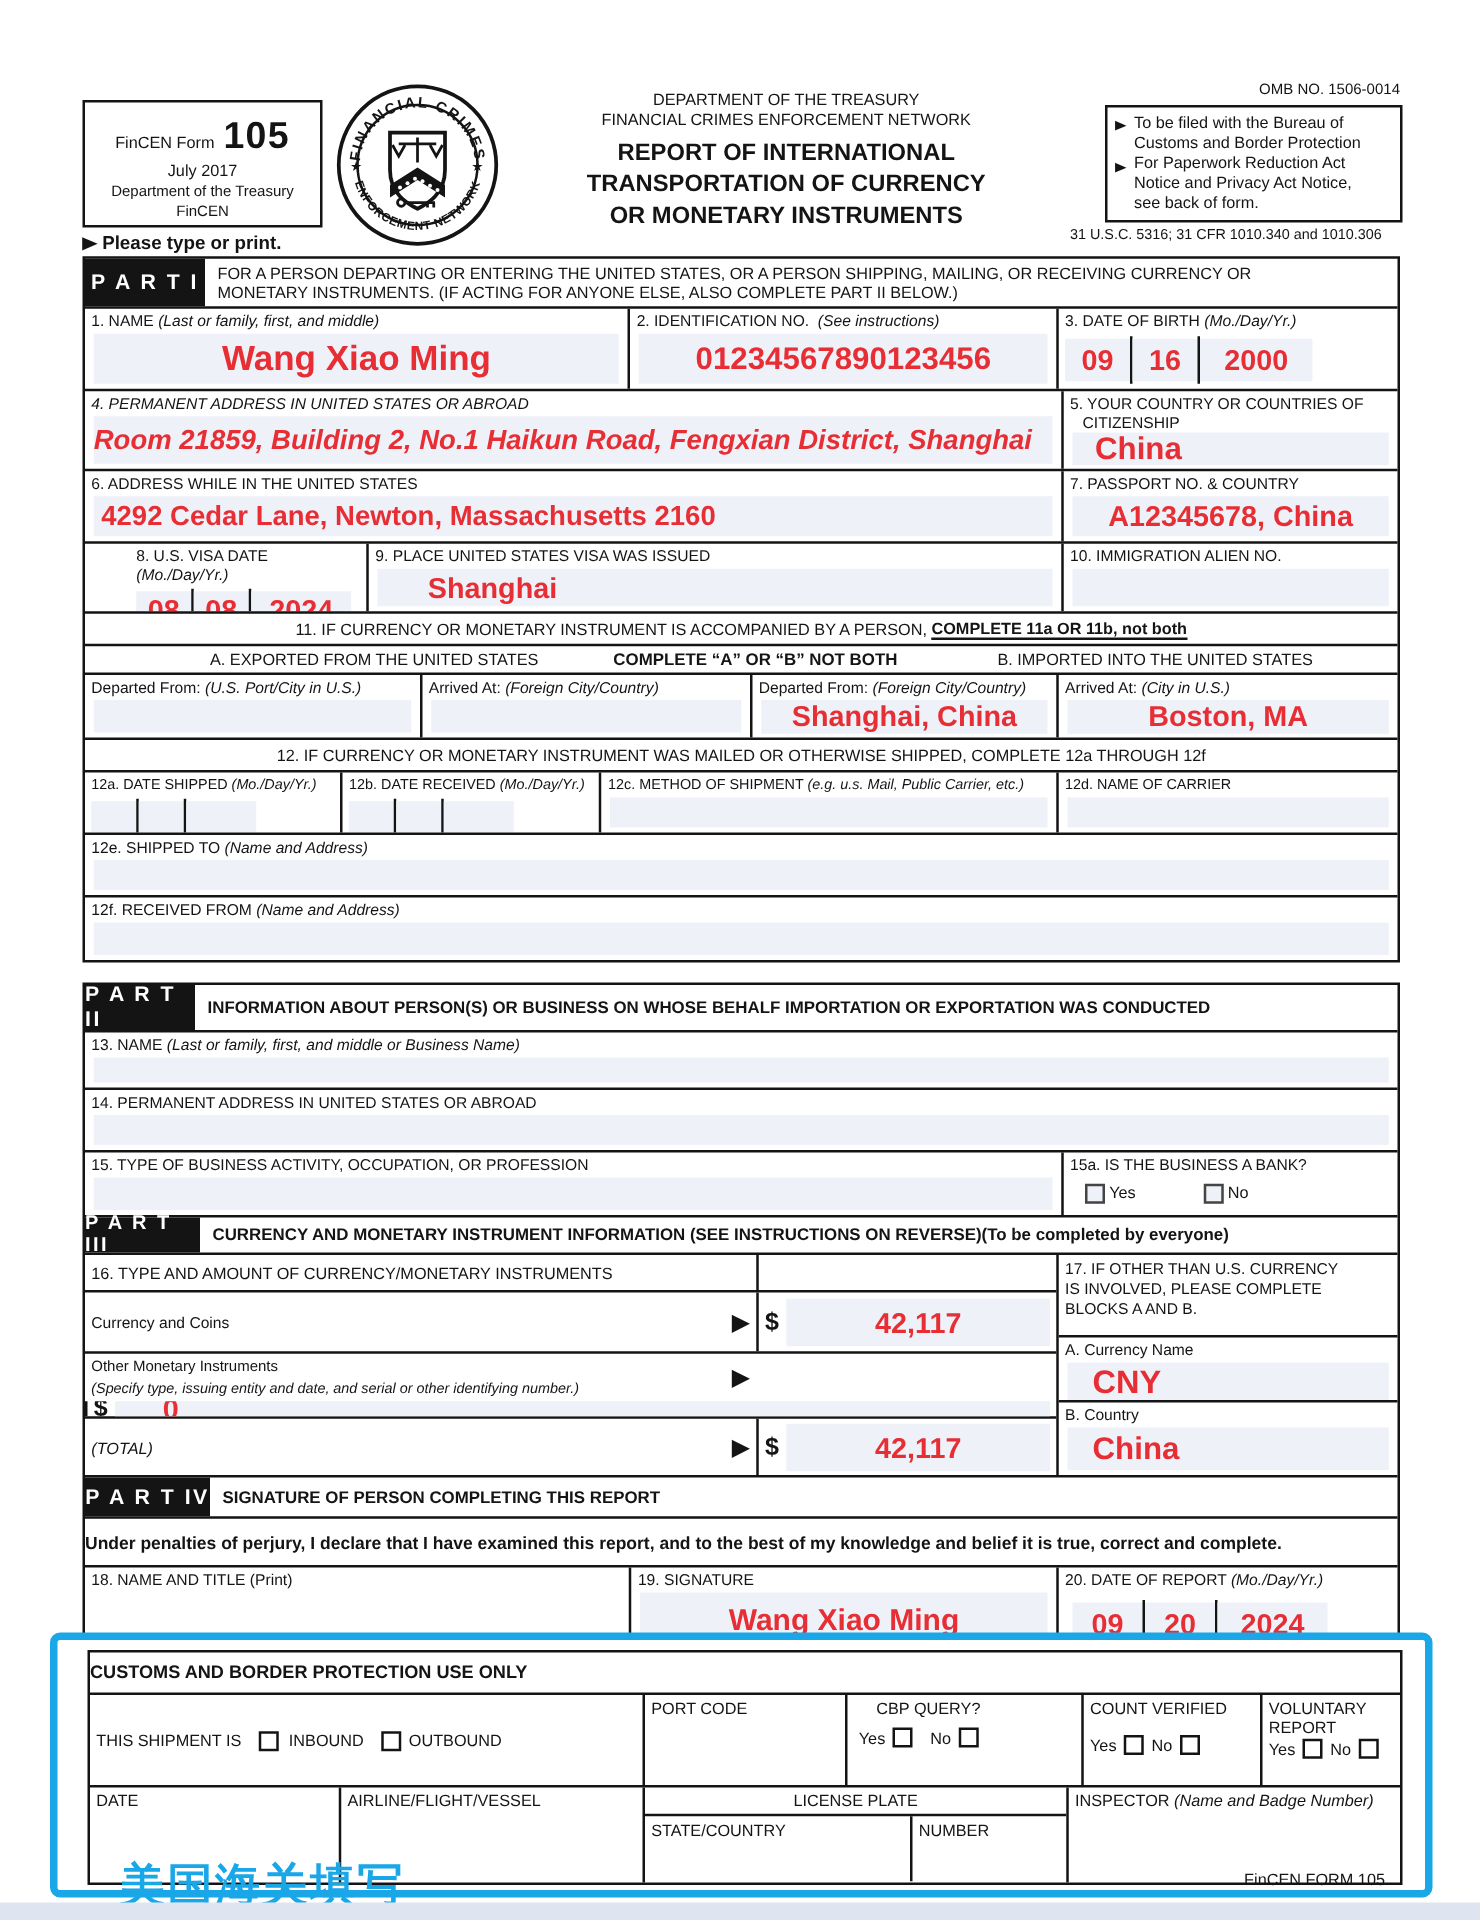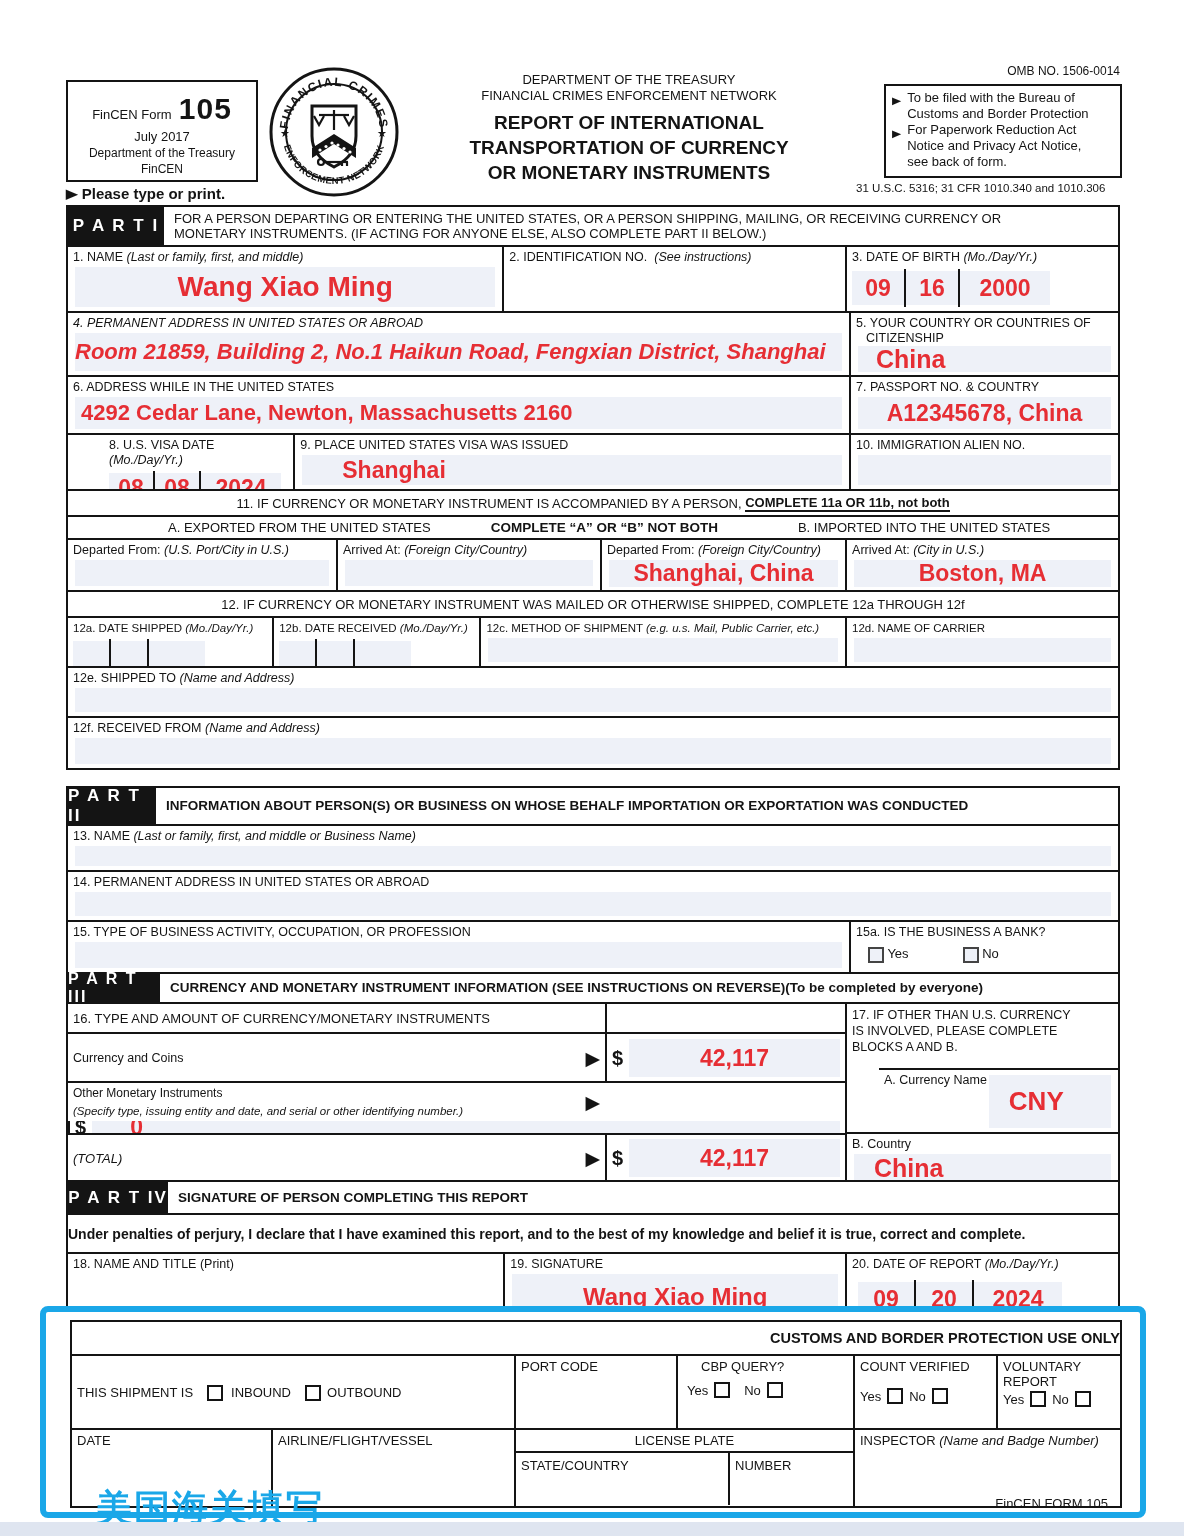--- a/index.html
+++ b/index.html
@@ -41,21 +41,21 @@
   .ctr-row { justify-content:center; align-items:center; display:flex; font-size:13px; }
   .dgroup { display:flex; align-items:center; gap:0; }
   .dsep { width:2px; background:#141414; }
   .arrow-big { font-size:19px; line-height:1; }
   .chk { display:inline-block; width:16px; height:16px; border:2px solid #444; background:#eef1f8; vertical-align:middle; }
   .chk.white { background:#fff; border-color:#141414; }
 
   
   .cbp-wrap { left:40px; top:1306px; width:1106px; height:212px; border:6px solid #1aa7e8; border-radius:8px; background:#fff; }
   .cbp-tbl { position:absolute; left:24px; top:8px; width:1052px; border:2px solid #141414; }
-  .cbp-title { text-align:right; font-weight:bold; font-size:14.5px; padding:8px 0; }
+  .cbp-title { text-align:left; font-weight:bold; font-size:14.5px; padding:8px 0; }
   .cbp-lab { font-size:13px; }
   .yn { display:flex; align-items:center; gap:6px; font-size:13px; margin-top:8px; }
   .cbp-footer { position:absolute; left:24px; right:24px; top:178px; display:flex; justify-content:space-between; }
   .cn-mark { font-size:36px; font-weight:bold; color:#1aa7e8; letter-spacing:2px; line-height:36px; margin-left:26px; }
   .form105 { font-size:13px; margin-right:8px; margin-top:6px; }
   .page-strip { left:0; top:1522px; width:1184px; height:14px; background:#dfe5f0; }
 </style>
 </head>
 <body>
 
@@ -143,20 +143,23 @@
 
     <div class="row" style="height:66px;">
       <div class="cell" style="width:436px; display:flex; flex-direction:column;">
         <div class="lab"><span>1. NAME</span> <span class="hint">(Last or family, first, and middle)</span></div>
         <div class="vbox" style="flex:1; margin:2px; justify-content:center;">
             <span class="red" style="font-size:28px;">Wang Xiao Ming</span>
           </div>
       </div>
       <div class="cell" style="width:344px; display:flex; flex-direction:column;">
         <div class="lab"><span>2. IDENTIFICATION NO.</span>&nbsp; <span class="hint">(See instructions)</span></div>
+        <div class="vbox" style="flex:1; margin:2px; justify-content:center;">
+            <span class="red" style="font-size:25px;">01234567890123456</span>
+          </div>
       </div>
       <div class="cell" style="width:274px;">
         <div class="lab"><span>3. DATE OF BIRTH</span> <span class="hint">(Mo./Day/Yr.)</span></div>
         <div class="dgroup" style="margin-top:4px;">
           <div class="vbox" style="width:52px; height:34px; justify-content:center;">
               <span class="red" style="font-size:23px;">09</span>
             </div>
           <div class="dsep" style="height:38px;"></div>
           <div class="vbox" style="width:52px; height:34px; justify-content:center;">
               <span class="red" style="font-size:23px;">16</span>
@@ -405,21 +408,21 @@
       </div>
 
       <div style="width:274px; border-left:2px solid #141414; display:flex; flex-direction:column;">
         <div class="cell" style="border-left:none; height:64px;">
           <div class="lab" style="font-size:12.5px; line-height:16px;">
             <span>17. IF OTHER THAN U.S. CURRENCY</span><br>
             <span>IS INVOLVED, PLEASE COMPLETE</span><br>
             <span>BLOCKS A AND B.</span>
           </div>
         </div>
-        <div class="cell" style="border-left:none; border-top:2px solid #141414; height:64px; display:flex; flex-direction:row;margin-left:32px;">
+        <div class="cell" style="border-left:none; border-top:2px solid #141414; height:52px; display:flex; flex-direction:column;">
           <div class="lab">A. Currency Name</div>
           <div class="vbox" style="flex:1; margin:2px;">
               <span class="red" style="font-size:26px; padding-left:20px;">CNY</span>
             </div>
         </div>
         <div class="cell" style="border-left:none; border-top:2px solid #141414; flex:1; display:flex; flex-direction:column;">
           <div class="lab">B. Country</div>
           <div class="vbox" style="flex:1; margin:2px;">
               <span class="red" style="font-size:25px; padding-left:20px;">China</span>
             </div>
@@ -488,21 +491,21 @@
         </div>
         <div class="cell" style="width:177px;">
           <div class="cbp-lab" style="padding-left:18px;">CBP QUERY?</div>
           <div class="yn" style="padding-left:4px;">
             <span>Yes</span>
               <span class="chk white"></span>
             <span style="margin-left:8px;">No</span>
               <span class="chk white"></span>
           </div>
         </div>
-        <div class="cell" style="width:143px;">
+        <div class="cell" style="width:143px;margin-left:12px;">
           <div class="cbp-lab">COUNT VERIFIED</div>
           <div class="yn" style="margin-top:14px;">
             <span>Yes</span>
               <span class="chk white"></span>
             <span>No</span>
               <span class="chk white"></span>
           </div>
         </div>
         <div class="cell" style="flex:1;">
           <div class="cbp-lab"><span>VOLUNTARY</span><br><span>REPORT</span></div>

